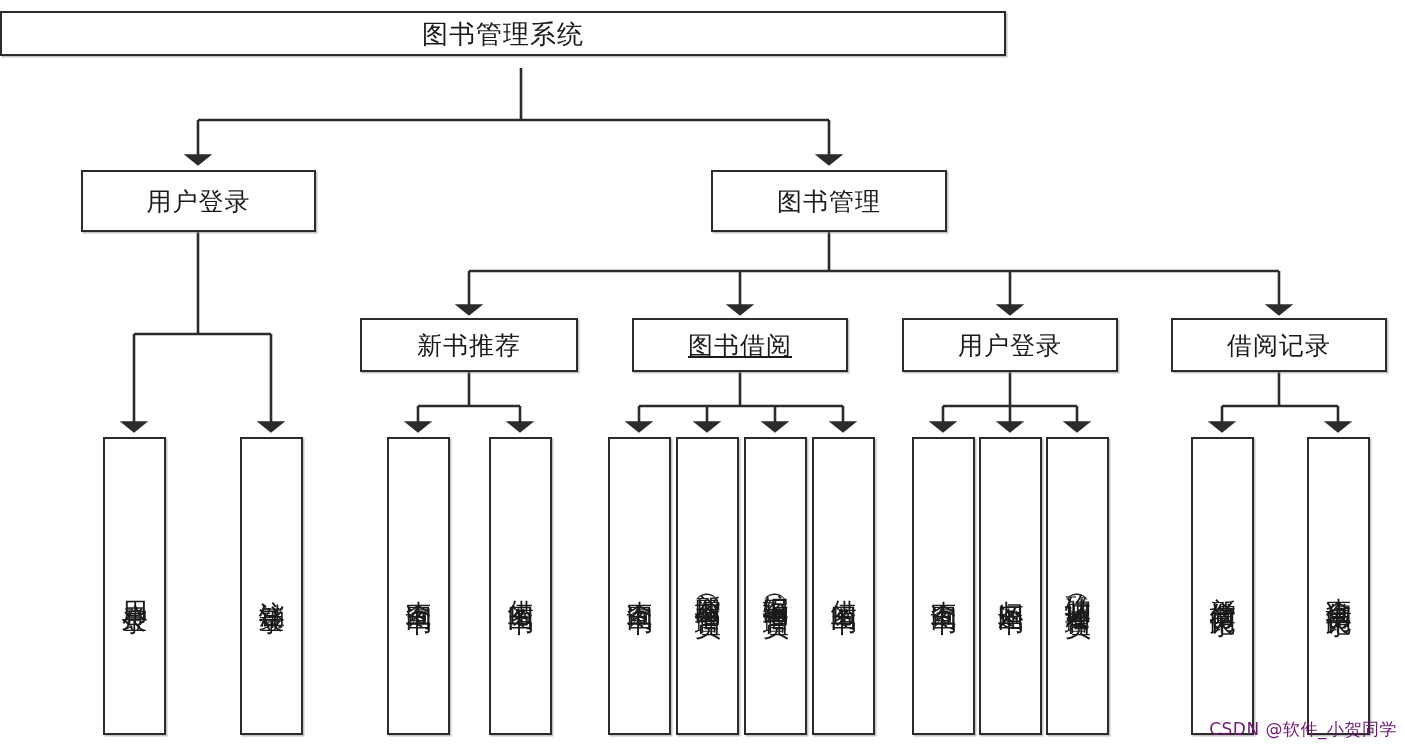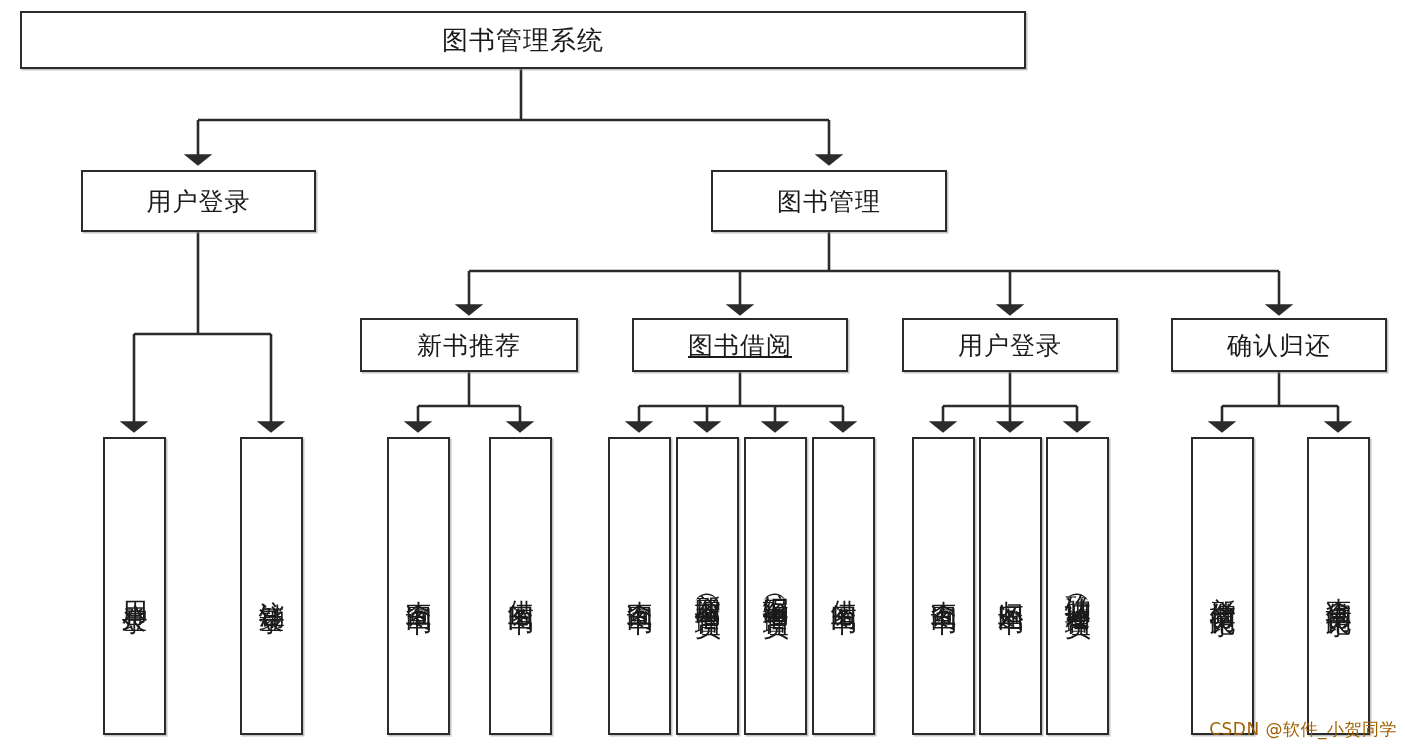--- a/index.html
+++ b/index.html
@@ -60,21 +60,21 @@
     height: 100%;
     display: flex;
     align-items: center;
     justify-content: center;
   }
   .watermark {
     position: absolute;
     right: 8px;
     bottom: 6px;
     font-size: 17px;
-    color: #a16207;
+    color: #701a75;
     letter-spacing: 0.5px;
     white-space: nowrap;
     pointer-events: none;
   }
 </style>
 </head>
 <body>
 
 <div id="canvas">
 
@@ -121,42 +121,42 @@
       <path d="M1010,406 L1010,427" marker-end="url(#arw)"></path>
       <path d="M1077,406 L1077,427" marker-end="url(#arw)"></path>
 
       <path d="M1279,372 L1279,406"></path>
       <path d="M1222,406 L1338,406"></path>
       <path d="M1222,406 L1222,427" marker-end="url(#arw)"></path>
       <path d="M1338,406 L1338,427" marker-end="url(#arw)"></path>
     </g>
   </svg>
 
-  <div class="node h root" style="left:20px; top:11px; width:1006px; height:58px;">
+  <div class="node h root" style="left:0; top:11px; width:1006px; height:45px;">
     <span>图书管理系统</span>
   </div>
 
   <div class="node h" style="left:81px; top:170px; width:235px; height:62px;">
     <span>用户登录</span>
   </div>
   <div class="node h" style="left:711px; top:170px; width:236px; height:62px;">
     <span>图书管理</span>
   </div>
 
   <div class="node h" style="left:360px; top:318px; width:218px; height:54px;">
     <span>新书推荐</span>
   </div>
   <div class="node h" style="left:632px; top:318px; width:216px; height:54px;text-decoration:underline;">
     <span>图书借阅</span>
   </div>
   <div class="node h" style="left:902px; top:318px; width:216px; height:54px;">
     <span>用户登录</span>
   </div>
   <div class="node h" style="left:1171px; top:318px; width:216px; height:54px;">
-    <span>确认归还</span>
+    <span>借阅记录</span>
   </div>
 
   <div class="node leaf" style="left:103px; top:437px; width:63px; height:298px;">
     <span class="vwrap">
       <span class="vtext">用户登录</span>
     </span>
   </div>
   <div class="node leaf" style="left:240px; top:437px; width:63px; height:298px;">
     <span class="vwrap">
       <span class="vtext">注销登录</span>

